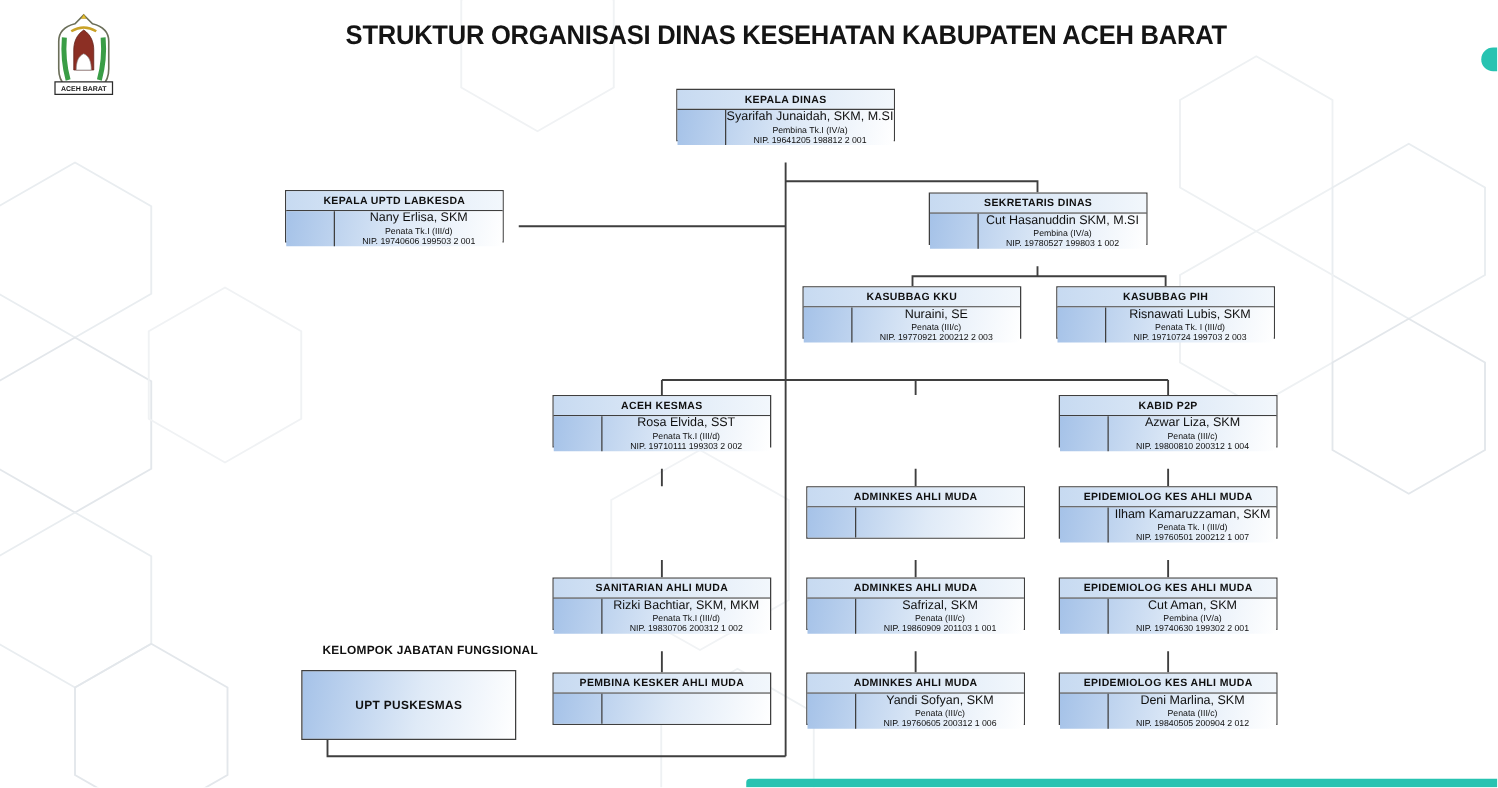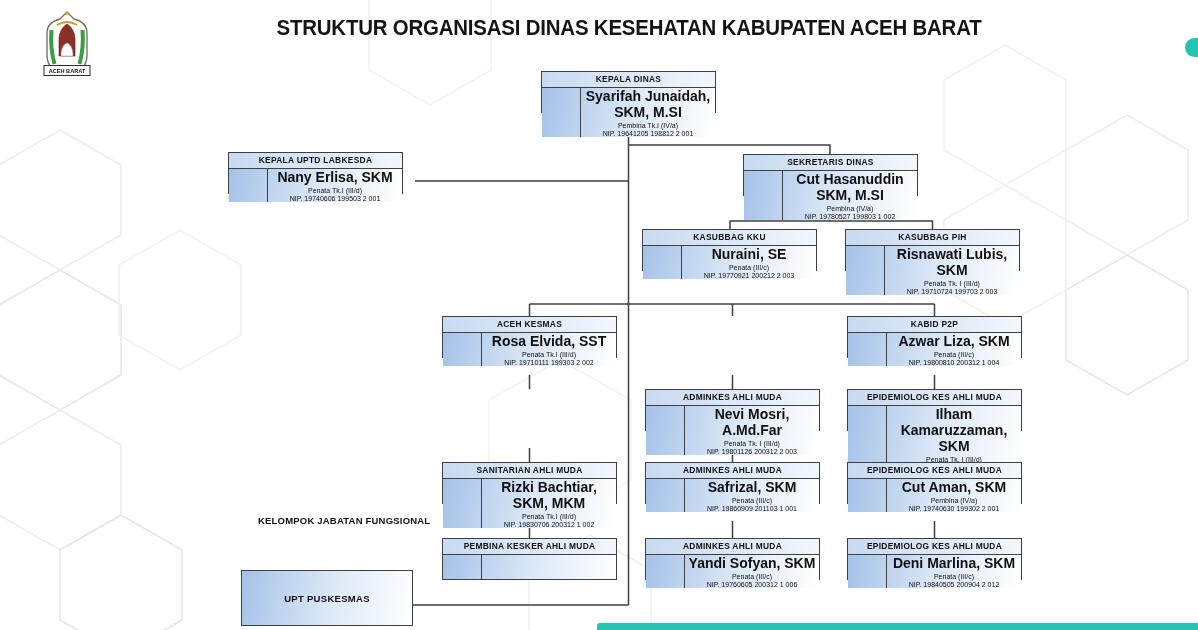--- a/index.html
+++ b/index.html
@@ -15,28 +15,28 @@
   .obox{position:absolute;width:175px;height:42px;border:1.3px solid #3f3f3f;
     background:#fff;box-sizing:border-box;z-index:3;display:flex;flex-direction:column;}
   .ohead{height:15px;flex:0 0 15px;border-bottom:1.3px solid #3f3f3f;
     background:linear-gradient(90deg,#c7daf1,#f2f7fc);
     font-weight:bold;font-size:8.4px;line-height:15px;text-align:center;
     letter-spacing:.3px;color:#101010;}
   .obody{flex:1;display:flex;background:linear-gradient(100deg,#a5c2e8,#dfeaf7 55%,#ffffff);}
   .ophoto{width:38px;flex:0 0 38px;border-right:1.3px solid #3f3f3f;}
   .oinfo{flex:1;display:flex;flex-direction:column;justify-content:center;
     text-align:center;color:#101010;}
-  .oname{font-weight:bold;font-size:14px;}
+  .oname{font-weight:normal;font-size:10px;}
   .orank{font-size:7px;margin-top:1.5px;}
   .onip{font-size:7px;margin-top:1.5px;}
 
   .obox-plain{position:absolute;width:172px;height:56px;border:1.3px solid #3f3f3f;
     box-sizing:border-box;z-index:3;display:flex;align-items:center;justify-content:center;
     background:linear-gradient(100deg,#a5c2e8,#dfeaf7 55%,#ffffff);
-    font-weight:bold;font-size:9.5px;letter-spacing:.3px;color:#101010;margin-top:34px;}
+    font-weight:bold;font-size:9.5px;letter-spacing:.3px;color:#101010;}
 
   .group-label{position:absolute;left:258px;top:515px;font-weight:bold;font-size:9.5px;
     letter-spacing:.2px;color:#101010;z-index:3;}
 
   .logo{position:absolute;left:36px;top:10px;z-index:3;}
 
   .accent-pill{position:absolute;right:0;top:38px;width:13px;height:19px;
     border-radius:10px 0 0 10px;z-index:4;}
   .accent-bar{position:absolute;right:0;bottom:0;left:597px;height:7px;
     border-radius:3px 0 0 0;z-index:4;}
@@ -173,25 +173,20 @@
         <div class="onip">NIP. 19800810 200312 1 004</div>
       </div>
       </div>
   </div>
 
 
   <div class="obox" style="left:645px;top:389px">
     <div class="ohead">ADMINKES AHLI MUDA</div>
     <div class="obody">
         <div class="ophoto"></div>
-      <div class="oinfo">
-        <div class="oname">Nevi Mosri, A.Md.Far</div>
-        <div class="orank">Penata Tk. I (III/d)</div>
-        <div class="onip">NIP. 19801126 200312 2 003</div>
-      </div>
       </div>
   </div>
 
   <div class="obox" style="left:847px;top:389px">
     <div class="ohead">EPIDEMIOLOG KES AHLI MUDA</div>
     <div class="obody">
         <div class="ophoto"></div>
       <div class="oinfo">
         <div class="oname">Ilham Kamaruzzaman, SKM</div>
         <div class="orank">Penata Tk. I (III/d)</div>

